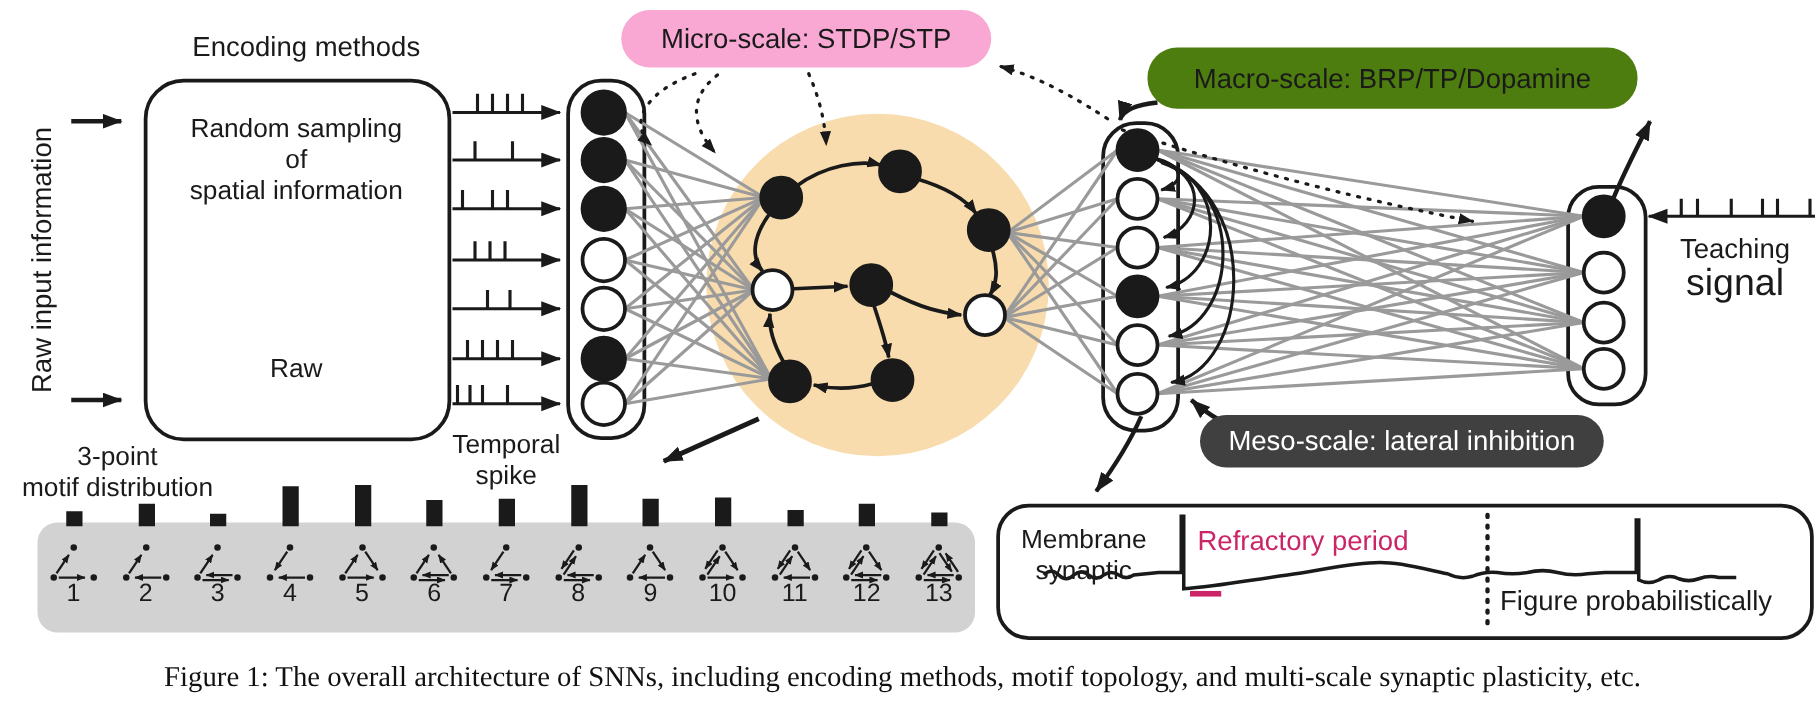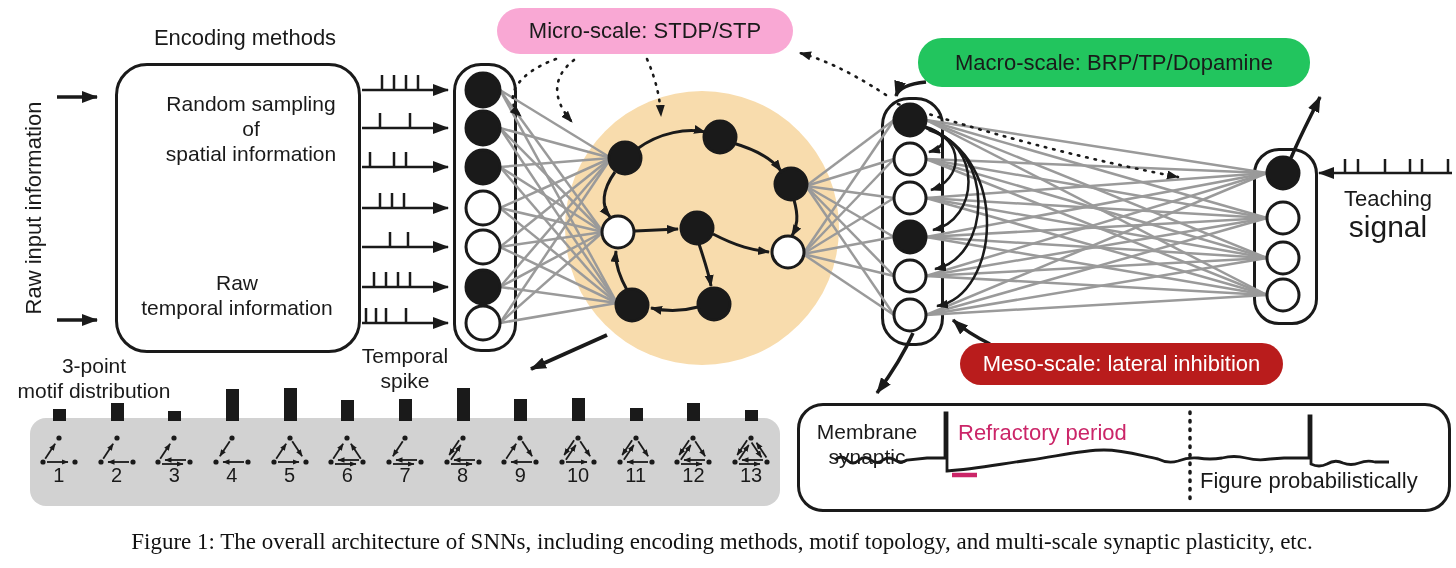--- a/index.html
+++ b/index.html
@@ -400,40 +400,39 @@
         <circle cx="697" cy="228" r="16" fill="#1a1a1a" stroke="#1a1a1a" stroke-width="3"></circle>
         <circle cx="788" cy="252" r="16" fill="#ffffff" stroke="#1a1a1a" stroke-width="3"></circle>
         <circle cx="632" cy="305" r="16" fill="#1a1a1a" stroke="#1a1a1a" stroke-width="3"></circle>
         <circle cx="714" cy="304" r="16" fill="#1a1a1a" stroke="#1a1a1a" stroke-width="3"></circle>
       </g>
   </svg>
 
   <div class="pill" id="micro-pill" style="left: 497px; top: 8px; width: 296px; height: 46px; background: #f9a8d4; color: rgb(26, 26, 26);">
     <span>Micro-scale: STDP/STP</span>
   </div>
-  <div class="pill" id="macro-pill" style="left: 918px; top: 38px; width: 392px; height: 49px; background: #22c55e; color: rgb(26, 26, 26);">
+  <div class="pill" id="macro-pill" style="left: 918px; top: 38px; width: 392px; height: 49px; background: #4d7c0f; color: rgb(26, 26, 26);">
     <span>Macro-scale: BRP/TP/Dopamine</span>
   </div>
-  <div class="pill" id="meso-pill" style="left: 960px; top: 343px; width: 323px; height: 42px; border-radius: 21px; background: #b91c1c; color: rgb(255, 255, 255); justify-content: center;">
+  <div class="pill" id="meso-pill" style="left: 960px; top: 332px; width: 323px; height: 42px; border-radius: 21px; background: #404040; color: rgb(255, 255, 255); justify-content: center;">
     <span>Meso-scale: lateral inhibition</span>
   </div>
 
   <div class="abs vert lbl" style="left:33px;top:208px;font-size:22px;">Raw input information</div>
 
   <div class="abs ctr lbl" style="left:245px;top:37px;font-size:22px;">Encoding methods</div>
 
-  <div class="abs ctr" style="left:251px;top:128px;">
+  <div class="abs ctr" style="left:237px;top:128px;">
     <div class="lbl">Random sampling</div>
     <div class="lbl">of</div>
     <div class="lbl">spatial information</div>
   </div>
 
   <div class="abs ctr" style="left:237px;top:295px;">
     <div class="lbl">Raw</div>
-    <div class="lbl">temporal information</div>
   </div>
 
   <div class="abs ctr" style="left:405px;top:368px;">
     <div class="lbl">Temporal</div>
     <div class="lbl">spike</div>
   </div>
 
   <div class="abs ctr" style="left:94px;top:378px;">
     <div class="lbl">3-point</div>
     <div class="lbl">motif distribution</div>

